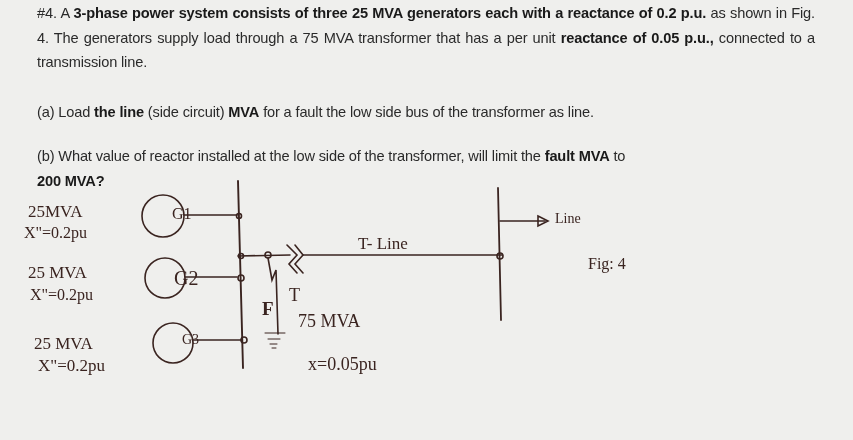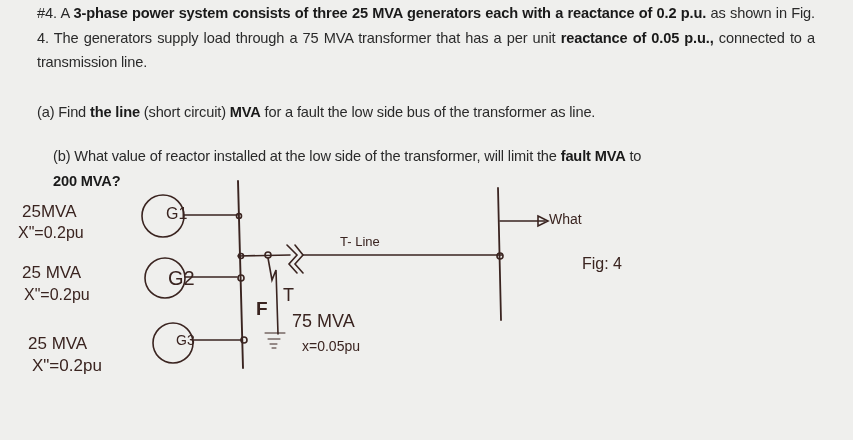--- a/index.html
+++ b/index.html
@@ -1,30 +1,30 @@
 <!DOCTYPE html>
 <html><head>
 <meta charset="utf-8">
 <style>
   html,body{margin:0;padding:0;}
   body{width:853px;height:440px;background:#efefed;overflow:hidden;position:relative;font-family:"Liberation Sans",sans-serif;color:#2a2a2a;}
   .para{position:absolute;left:37px;font-size:14.6px;line-height:24.5px;letter-spacing:-0.15px;}
   .p1{top:1px;width:778px;text-align:justify;}
   .p2{top:100px;width:780px;}
-  .p3{top:144px;width:778px;text-align:justify;margin-left:16px;}
+  .p3{top:144px;width:778px;text-align:justify;}
   b{color:#1a1a1a;}
-  .hw{position:absolute;font-family:Liberation Sans, sans-serif;color:#3a2420;font-weight:normal;white-space:nowrap;}
+  .hw{position:absolute;font-family:Liberation Serif, serif;color:#3a2420;font-weight:normal;white-space:nowrap;margin-left:6px;}
   svg{position:absolute;left:0;top:0;}
 </style>
 </head>
 <body>
 
 <div class="para p1"><span>#4.</span><span> A </span><b>3-phase power system consists of three 25 MVA generators each with a reactance of 0.2 p.u.</b><span> as shown in Fig. 4.  The generators supply load through a 75 MVA  transformer that has a per unit </span><b>reactance of 0.05 p.u.,</b><span> connected to a transmission line.</span></div>
 
-<div class="para p2"><span>(a) Find </span><b>the line</b><span> (short circuit) </span><b>MVA</b><span> for a fault the low side bus of the transformer as line.</span></div>
+<div class="para p2"><span>(a) Load </span><b>the line</b><span> (side circuit) </span><b>MVA</b><span> for a fault the low side bus of the transformer as line.</span></div>
 
 <div class="para p3"><span>(b) What value of reactor installed at the low side of the transformer, will limit the </span><b>fault MVA</b><span> to </span><br><b>200 MVA?</b></div>
 
 <svg width="853" height="440" stroke="#3a2420" fill="none" stroke-width="1.6" stroke-linecap="round">
 
   <circle cx="163" cy="216" r="21"></circle>
   <circle cx="165" cy="278" r="20"></circle>
   <circle cx="173" cy="343" r="20"></circle>
 
   <line x1="184" y1="215" x2="237" y2="215"></line>
@@ -62,18 +62,18 @@
 <div class="hw" style="left:18px;top:224px;font-size:16px;">X"=0.2pu</div>
 <div class="hw" style="left:22px;top:263px;font-size:17px;">25 MVA</div>
 <div class="hw" style="left:24px;top:286px;font-size:16px;">X"=0.2pu</div>
 <div class="hw" style="left:28px;top:334px;font-size:17px;">25 MVA</div>
 <div class="hw" style="left:32px;top:356px;font-size:17px;">X"=0.2pu</div>
 
 <div class="hw" style="left:256px;top:298px;font-size:19px;font-weight:bold;">F</div>
 
 <div class="hw" style="left:283px;top:285px;font-size:18px;">T</div>
 <div class="hw" style="left:292px;top:311px;font-size:18px;">75 MVA</div>
-<div class="hw" style="left:302px;top:338px;font-size:14px;">x=0.05pu</div>
+<div class="hw" style="left:302px;top:354px;font-size:18px;">x=0.05pu</div>
 
-<div class="hw" style="left:340px;top:234px;font-size:13px;">T- Line</div>
-<div class="hw" style="left:549px;top:211px;font-size:14px;">What</div>
+<div class="hw" style="left:352px;top:234px;font-size:17px;">T- Line</div>
+<div class="hw" style="left:549px;top:211px;font-size:14px;">Line</div>
 
 <div class="hw" style="left:582px;top:255px;font-size:16px;">Fig: 4</div>
 
 </body></html>

